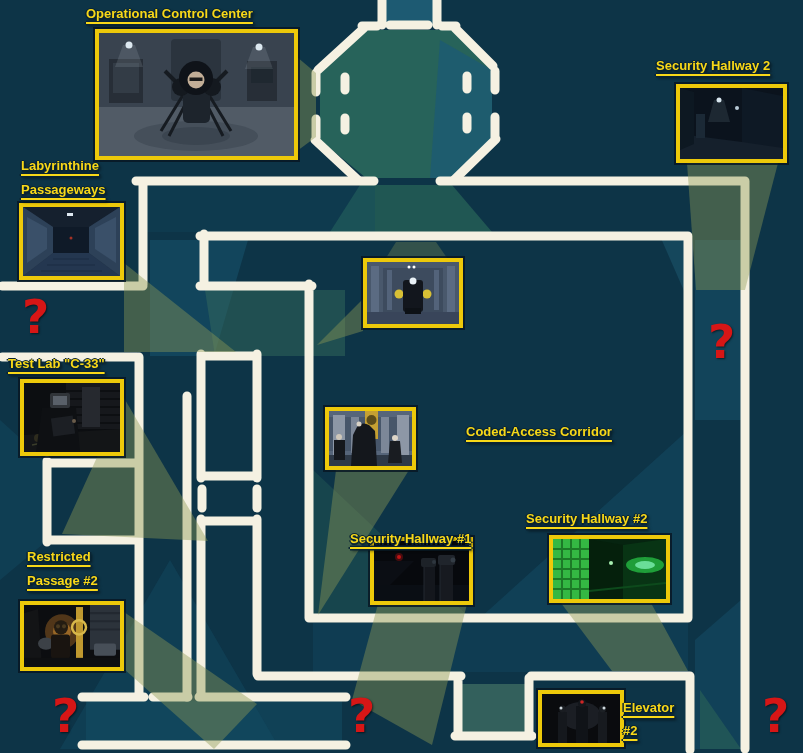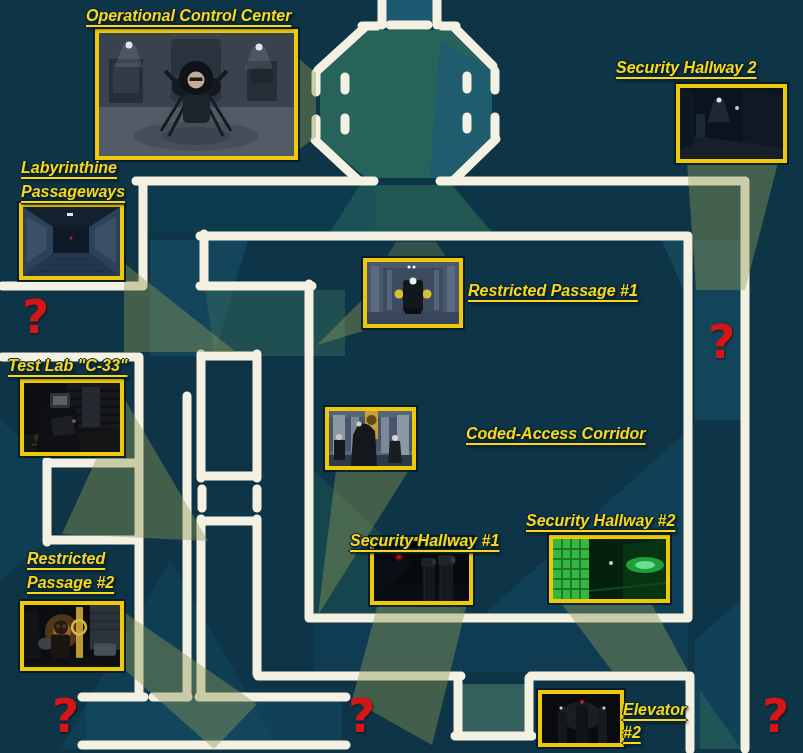--- a/index.html
+++ b/index.html
@@ -3,21 +3,21 @@
 <meta charset="utf-8">
 <style>
   html,body{margin:0;padding:0;background:#07222f;}
   #stage{
     position:relative;width:803px;height:753px;overflow:hidden;
     background:#0d3447;font-family:"Liberation Sans",sans-serif;
   }
   #stage svg.maplayer{position:absolute;left:0;top:0;}
   .loc-label{
     position:absolute;white-space:nowrap;
-    color:#f8d818;font-style:italic;font-weight:bold;font-size:16px;line-height:1.25;
+    color:#f8d818;font-weight:bold;font-size:13px;line-height:1.25;
     text-decoration:underline;text-decoration-thickness:2px;text-underline-offset:4px;
     text-shadow:1.5px 0 0 #0a2433,-1.5px 0 0 #0a2433,0 1.5px 0 #0a2433,0 -1.5px 0 #0a2433,2px 2px 3px rgba(0,0,0,.65);
   }
   .qmark{
     position:absolute;color:#d61616;font-weight:bold;font-size:47px;line-height:1;
     font-family:"DejaVu Sans",sans-serif;
     text-shadow:1px 1px 2px rgba(0,0,0,.55);
   }
   .thumb{
     position:absolute;box-sizing:border-box;border:4px solid #edc90a;background:#0a0c10;
@@ -262,26 +262,25 @@
         <circle cx="40" cy="9.5" r="4" fill="#14171c"></circle>
       <circle cx="40" cy="8" r="1.8" fill="#cf2525"></circle>
       <rect x="56" y="18" width="9" height="31" fill="#171a1f"></rect>
         <circle cx="60.5" cy="15" r="3.5" fill="#1c2025"></circle>
       <circle cx="62" cy="14" r="1.5" fill="#cfd8dd"></circle>
     </svg>
   </div>
 
   <span class="loc-label" style="left:86px;top:6px;">Operational Control Center</span>
 
-  <span class="loc-label" style="left:616px;top:58px;">Security Hallway 2</span>
+  <span class="loc-label" style="left:656px;top:58px;">Security Hallway 2</span>
 
   <span class="loc-label" style="left:21px;top:158px;">Labyrinthine</span>
   <span class="loc-label" style="left:21px;top:182px;">Passageways</span>
 
-  <span class="loc-label" style="left:468px;top:281px;">Restricted Passage #1</span>
 
   <span class="loc-label" style="left:8px;top:356px;">Test Lab "C-33"</span>
 
   <span class="loc-label" style="left:423px;top:424px;margin-left:43px;">Coded-Access Corridor</span>
 
   <span class="loc-label" style="left:350px;top:531px;">Security Hallway #1</span>
 
   <span class="loc-label" style="left:526px;top:511px;">Security Hallway #2</span>
 
   <span class="loc-label" style="left:27px;top:549px;">Restricted</span>

